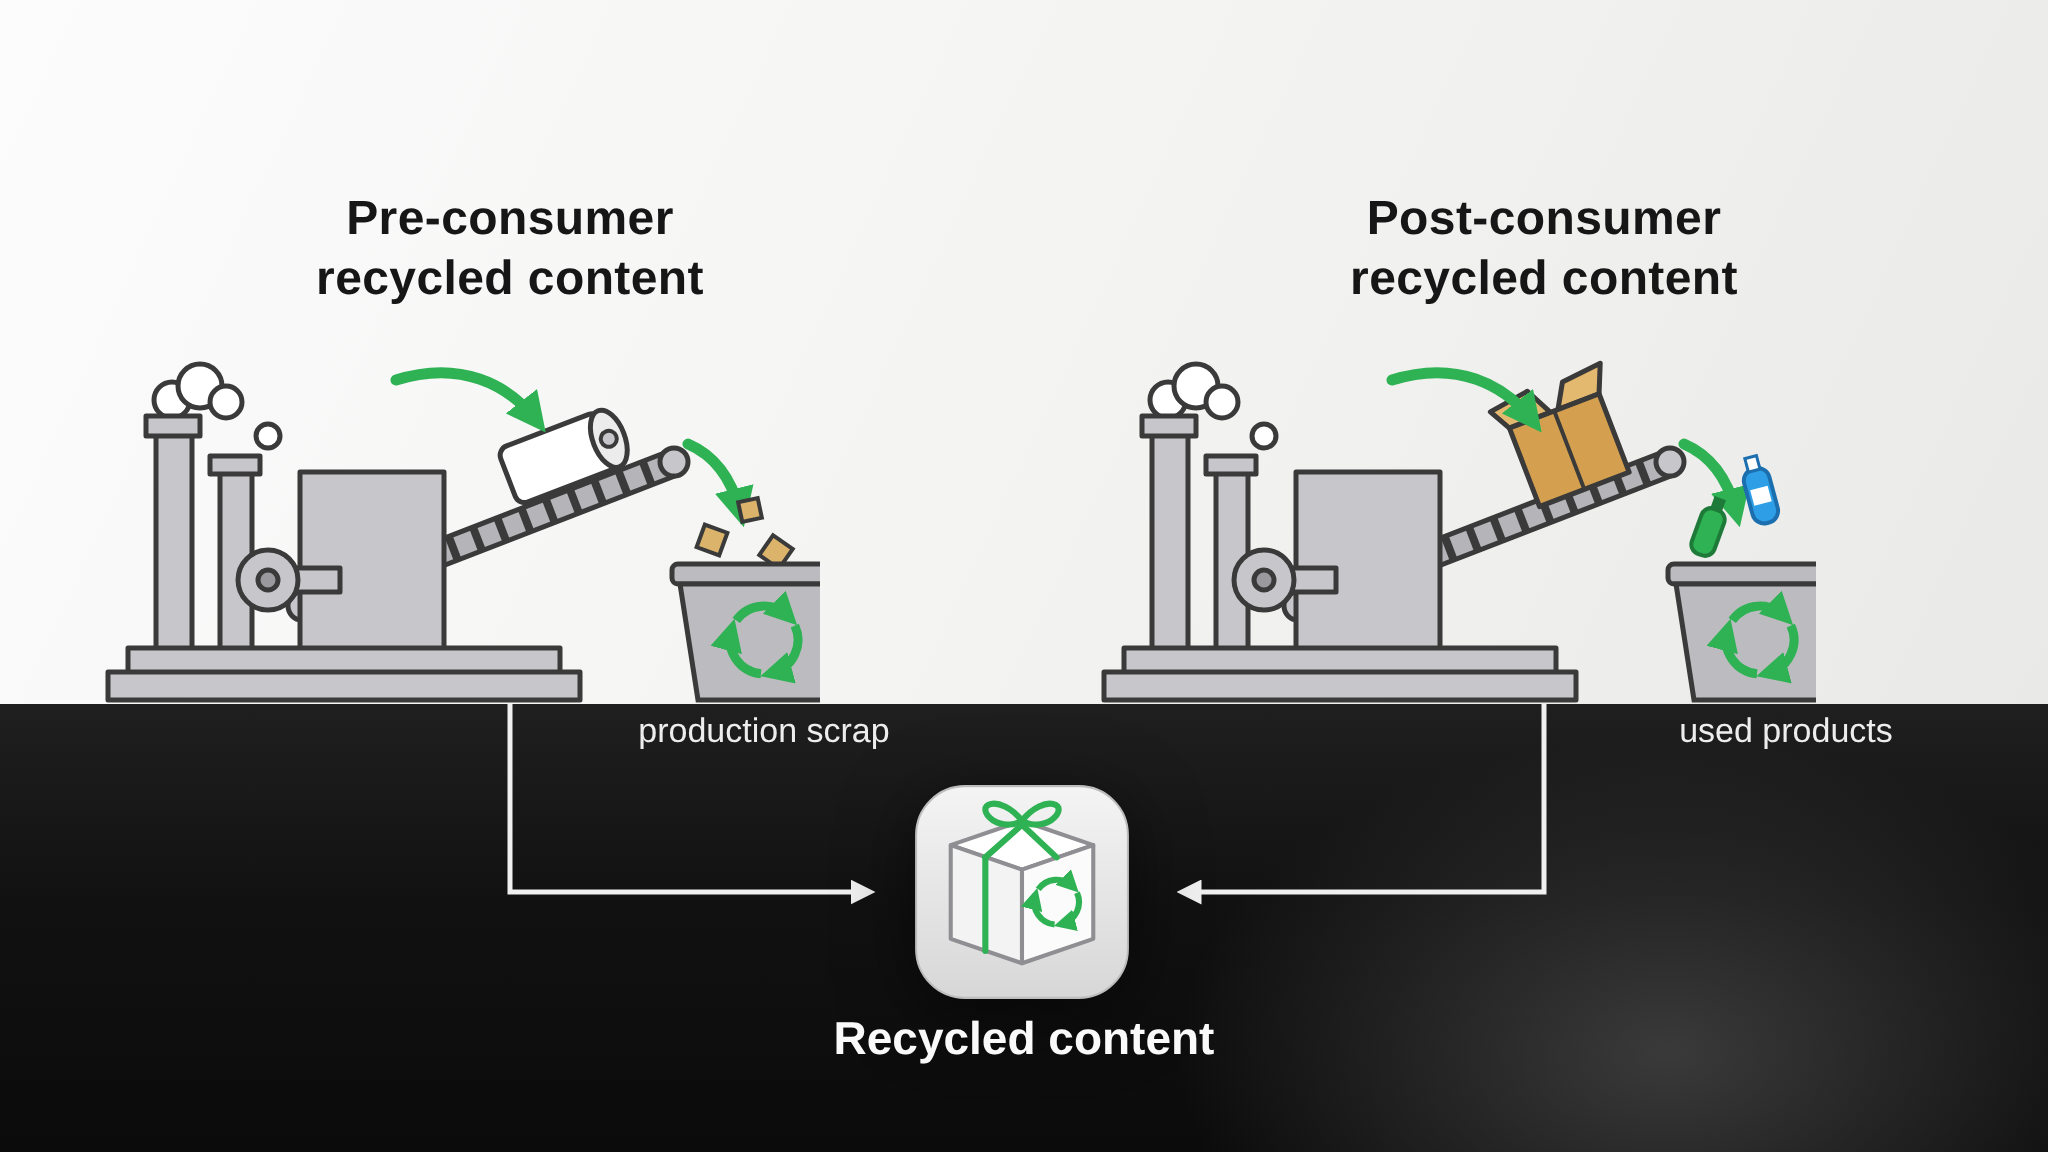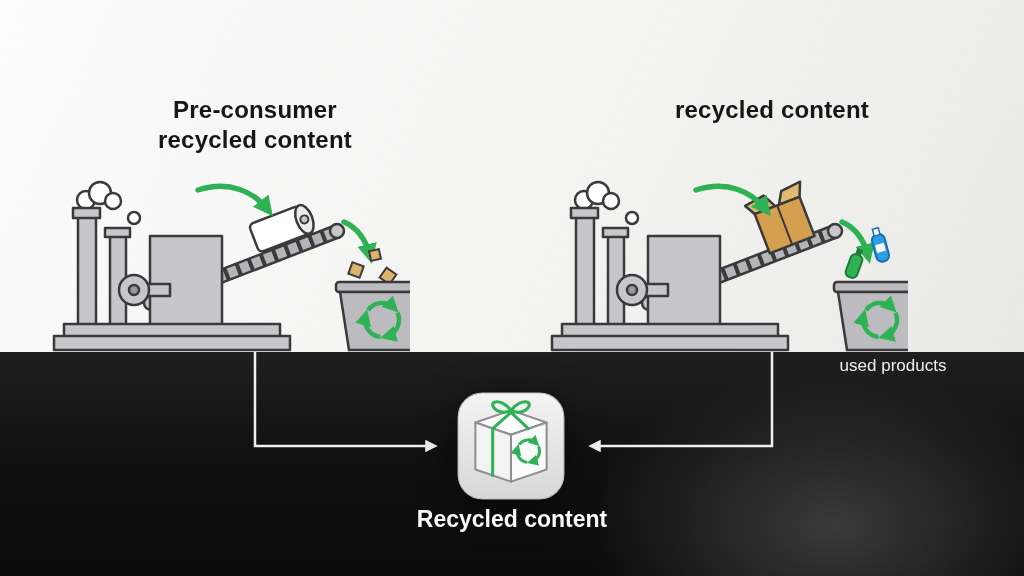--- a/index.html
+++ b/index.html
@@ -36,20 +36,21 @@
   <div class="light-region"></div>
   <div class="dark-region">
     <div class="corner-glow"></div>
   </div>
 
   <div class="title title-left">
     <div>Pre-consumer</div>
     <div>recycled content</div>
   </div>
   <div class="title title-right">
+    <div>Post-consumer</div>
     <div>recycled content</div>
   </div>
 
   <svg class="scene scene-left" viewBox="0 0 360 185">
     <defs>
       <marker id="ag-l" viewBox="0 0 10 10" refX="6" refY="5" markerWidth="3.6" markerHeight="3.6" orient="auto">
         <path d="M0,0 L10,5 L0,10 Z" fill="#2fb254"></path>
       </marker>
     </defs>
 
@@ -169,20 +170,21 @@
       <rect x="286" y="104" width="92" height="10" rx="3" fill="#bcbcc0" stroke="#3a3a3a" stroke-width="2.5"></rect>
       <polygon points="290,114 374,114 365,172 299,172" fill="#bcbcc0" stroke="#3a3a3a" stroke-width="2.5"></polygon>
       <g stroke="#2fb254" stroke-width="4.5" fill="none">
         <path d="M318.1,132.2 A17,17 0 0 1 344,130" marker-end="url(#ag-r)"></path>
         <path d="M347.4,134.8 A17,17 0 0 1 336.4,158.4" marker-end="url(#ag-r)"></path>
         <path d="M330.5,158.9 A17,17 0 0 1 315.6,137.6" marker-end="url(#ag-r)"></path>
       </g>
     </g>
   </svg>
 
+  <div class="caption caption-left">production scrap</div>
   <div class="caption caption-right">used products</div>
 
   <svg class="connectors" viewBox="0 0 1024 576">
     <defs>
       <marker id="ag-w" viewBox="0 0 10 10" refX="7" refY="5" markerWidth="5" markerHeight="5" orient="auto">
         <path d="M0,0 L10,5 L0,10 Z" fill="#f0f0f0"></path>
       </marker>
     </defs>
     <path d="M255,352 L255,446 L434,446" fill="none" stroke="#f0f0f0" stroke-width="2.5" marker-end="url(#ag-w)"></path>
     <path d="M772,352 L772,446 L592,446" fill="none" stroke="#f0f0f0" stroke-width="2.5" marker-end="url(#ag-w)"></path>

